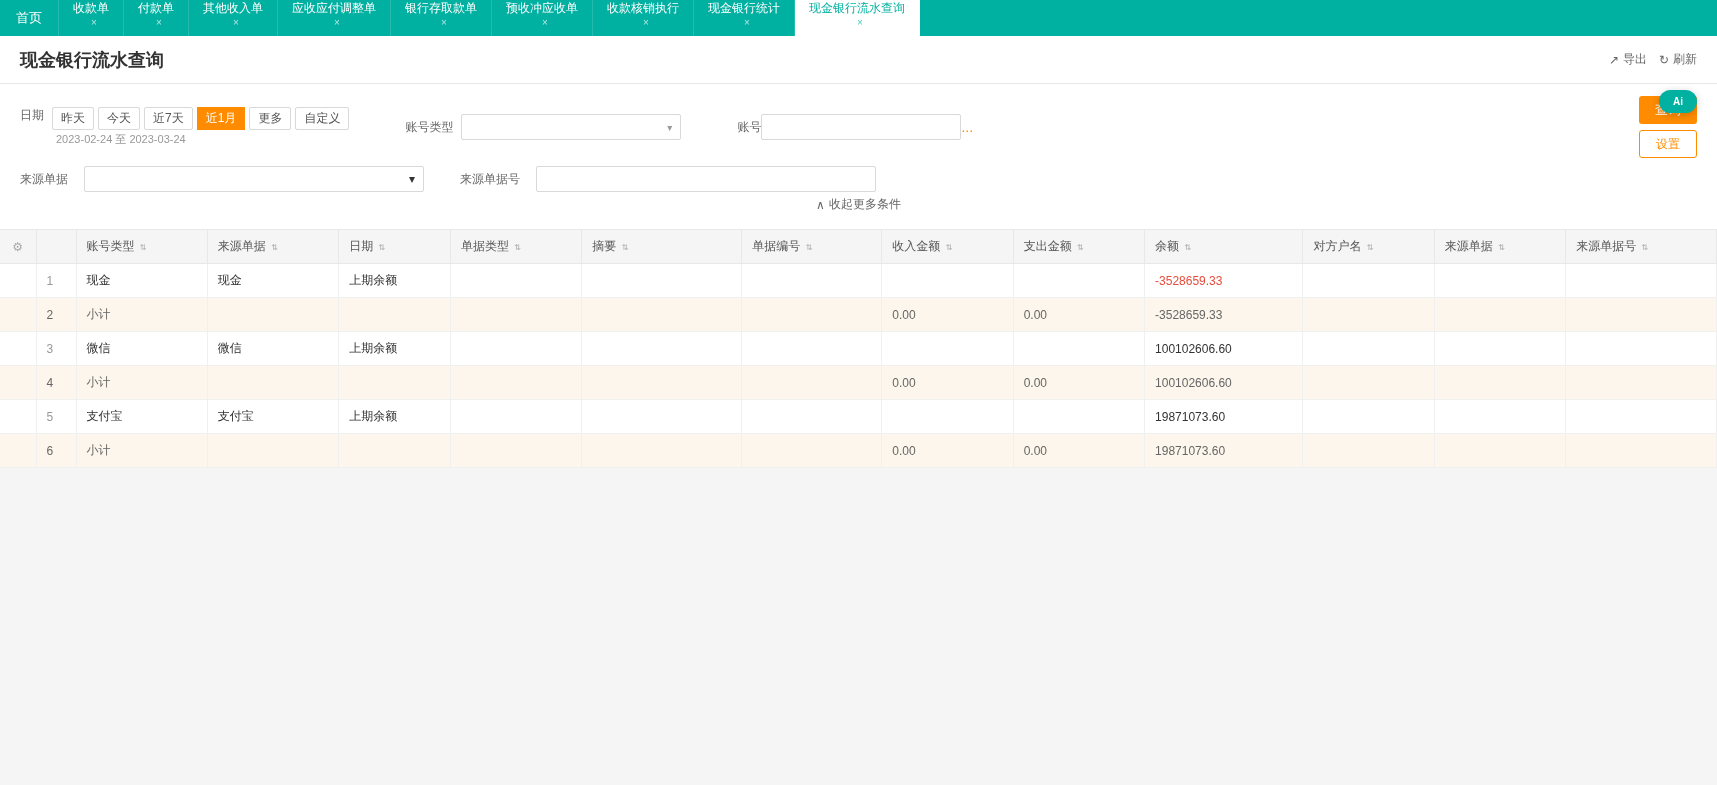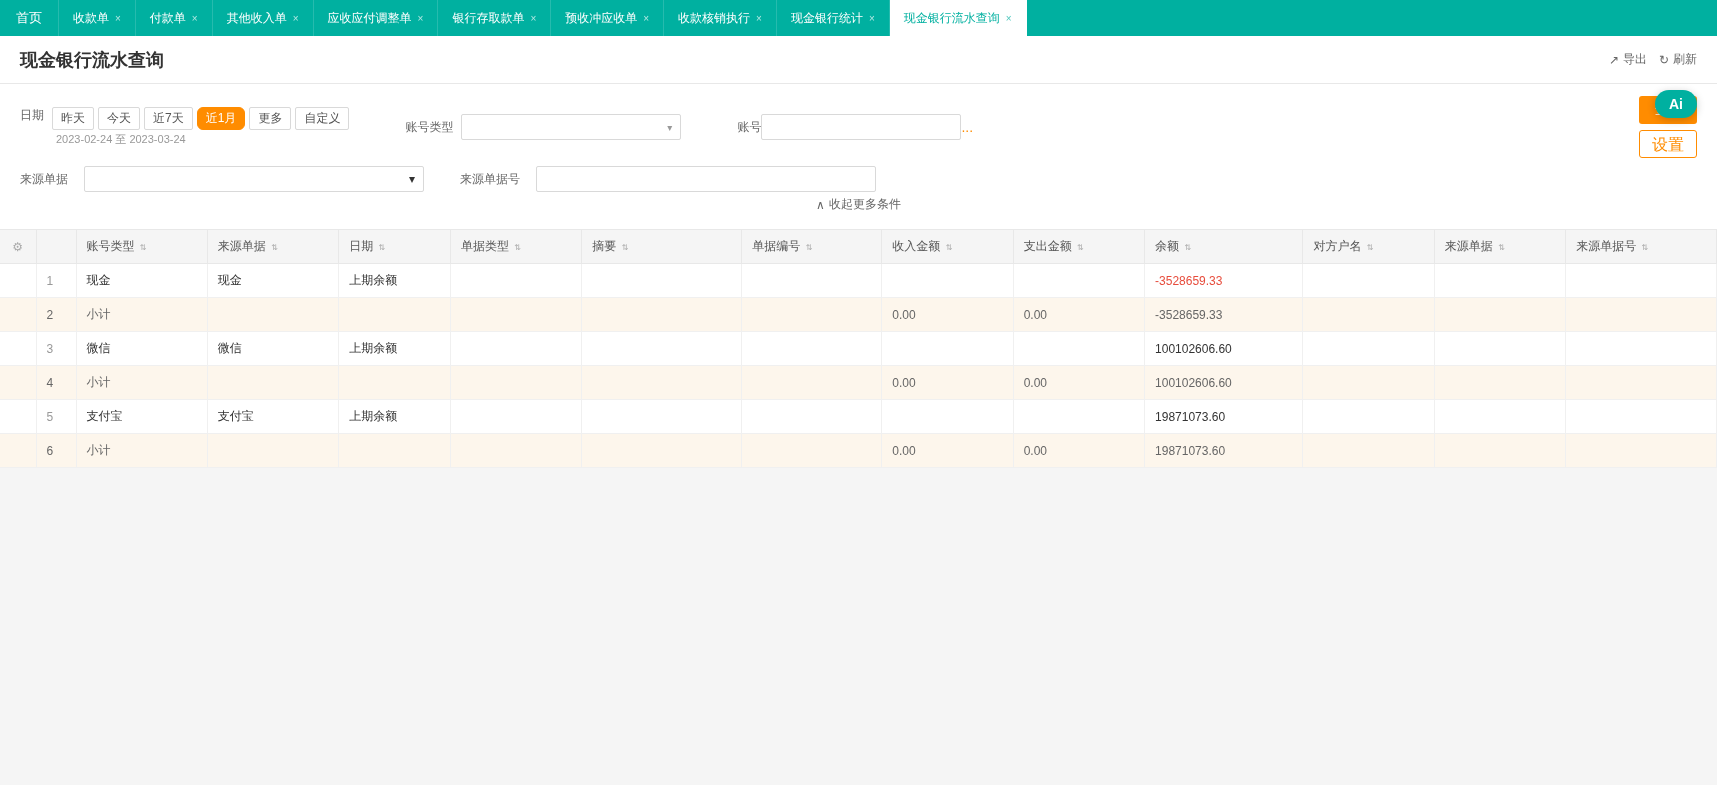--- a/index.html
+++ b/index.html
@@ -17,20 +17,21 @@
     .nav-item {
       padding: 0 14px;
       height: 36px;
       display: flex;
       align-items: center;
       color: #fff;
       font-size: 12px;
       cursor: pointer;
       white-space: nowrap;
       border-right: 1px solid rgba(255,255,255,0.15);
+      flex-direction: column;
     }
     .nav-item.active {
       background: #fff;
       color: #00b0a0;
     }
     .nav-item .close-icon {
       margin-left: 6px;
       font-size: 10px;
       color: inherit;
       opacity: 0.7;
@@ -107,21 +108,21 @@
       background: #fff;
       border-radius: 2px;
       font-size: 12px;
       cursor: pointer;
       color: #555;
     }
     .date-btn.active {
       background: #ff8c00;
       color: #fff;
       border-color: #ff8c00;
-      border-radius: 6px;
+      border-radius: 0;
     }
     .date-range-text {
       font-size: 11px;
       color: #999;
       margin-left: 4px;
     }
     .select-box {
       width: 180px;
       height: 26px;
       border: 1px solid #d9d9d9;
@@ -158,21 +159,21 @@
       font-size: 13px;
       cursor: pointer;
       height: 28px;
     }
     .btn-settings {
       background: #fff;
       color: #ff8c00;
       border: 1px solid #ff8c00;
       border-radius: 3px;
       padding: 4px 10px;
-      font-size: 16px;
+      font-size: 12px;
       cursor: pointer;
       height: 28px;
     }
     .collapse-row {
       display: flex;
       justify-content: center;
       align-items: center;
       padding: 4px 0;
       cursor: pointer;
       color: #666;
@@ -254,21 +255,21 @@
     .negative-val { color: #e74c3c; }
     .positive-val { color: #333; margin-top: 47px; }
 
     
     .ai-badge {
       position: fixed;
       right: 20px;
       top: 90px;
       background: #00b0a0;
       color: #fff;
-      font-size: 14px;
+      font-size: 10px;
       font-weight: bold;
       padding: 6px 14px;
       border-radius: 20px;
       cursor: pointer;
       z-index: 999;
       box-shadow: 0 2px 8px rgba(0,0,0,0.2);
     }
   </style>
 </head>
 <body>

